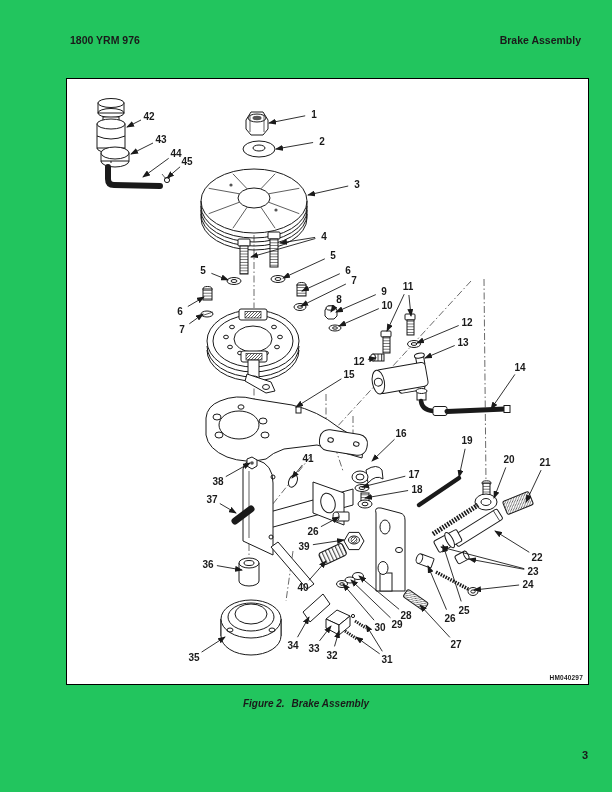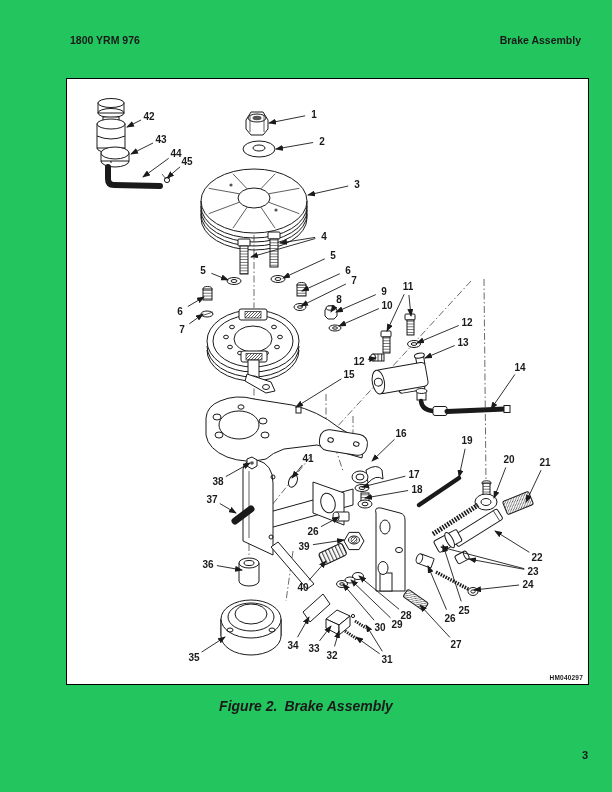--- a/index.html
+++ b/index.html
@@ -6,21 +6,21 @@
   .page{position:relative;width:612px;height:792px;background:#22c55e;margin:0 auto;
         font-family:"Liberation Sans",sans-serif;color:#1a1a1a;overflow:hidden;}
   .hdr{position:absolute;top:34px;left:0;width:100%;height:16px;}
   .hdr .l{position:absolute;left:70px;font-size:10.5px;font-weight:bold;}
   .hdr .r{position:absolute;right:31px;font-size:10.5px;font-weight:bold;}
   .figbox{position:absolute;left:66px;top:78px;width:523px;height:607px;
           border:1.6px solid #000;box-sizing:border-box;background:#fff;}
   .figbox svg{display:block;}
   .imgcode{position:absolute;right:5px;bottom:3px;font-size:6.5px;font-weight:bold;letter-spacing:0.2px;}
   .caption{position:absolute;top:698px;left:0;width:100%;text-align:center;
-           font-size:14px;font-weight:bold;font-style:italic;}
+           font-size:10px;font-weight:bold;font-style:italic;}
   .caption .cap-label{margin-right:7px;}
   .pagenum{position:absolute;top:749px;right:24px;font-size:11px;font-weight:bold;}
   
   .p{stroke:#1a1a1a;stroke-width:1;fill:#fff;}
   .pn{stroke:#1a1a1a;stroke-width:1;fill:none;}
   .pt{stroke:#1a1a1a;stroke-width:0.7;fill:none;}
   .thick{stroke:#1a1a1a;stroke-linecap:round;fill:none;}
   .leader{stroke:#1a1a1a;stroke-width:0.9;fill:none;}
   .callout{font:bold 10px "Liberation Sans",sans-serif;fill:#1a1a1a;text-anchor:middle;}
   .cl{stroke:#444;stroke-width:0.8;fill:none;stroke-dasharray:7 2.5 1.5 2.5;}

